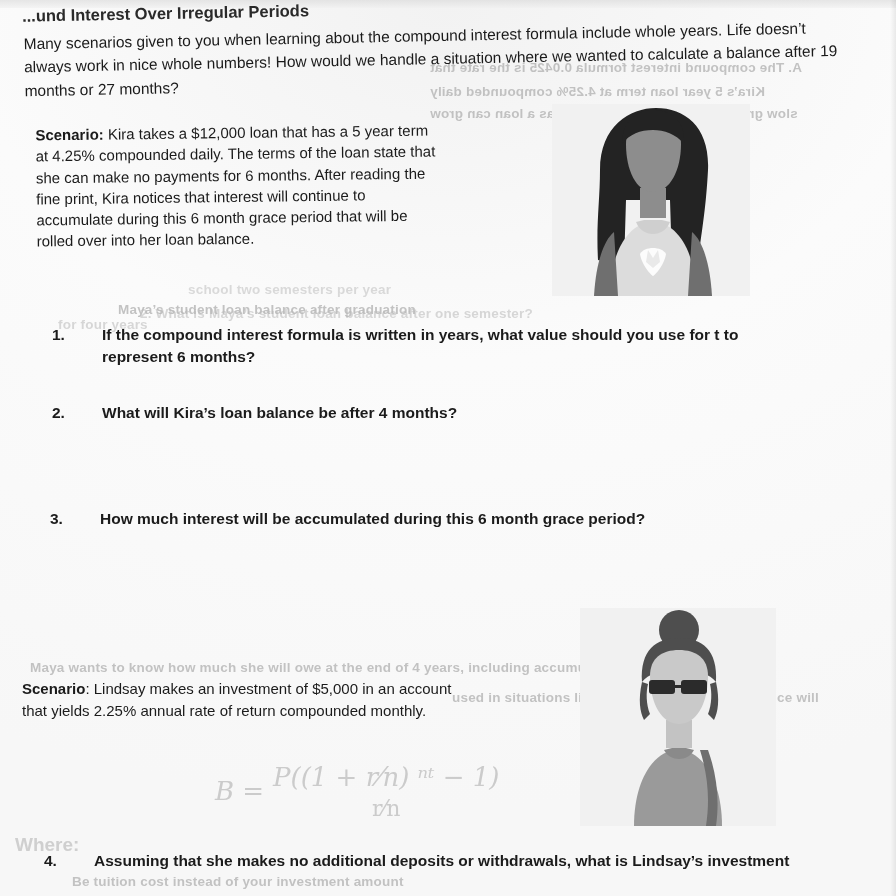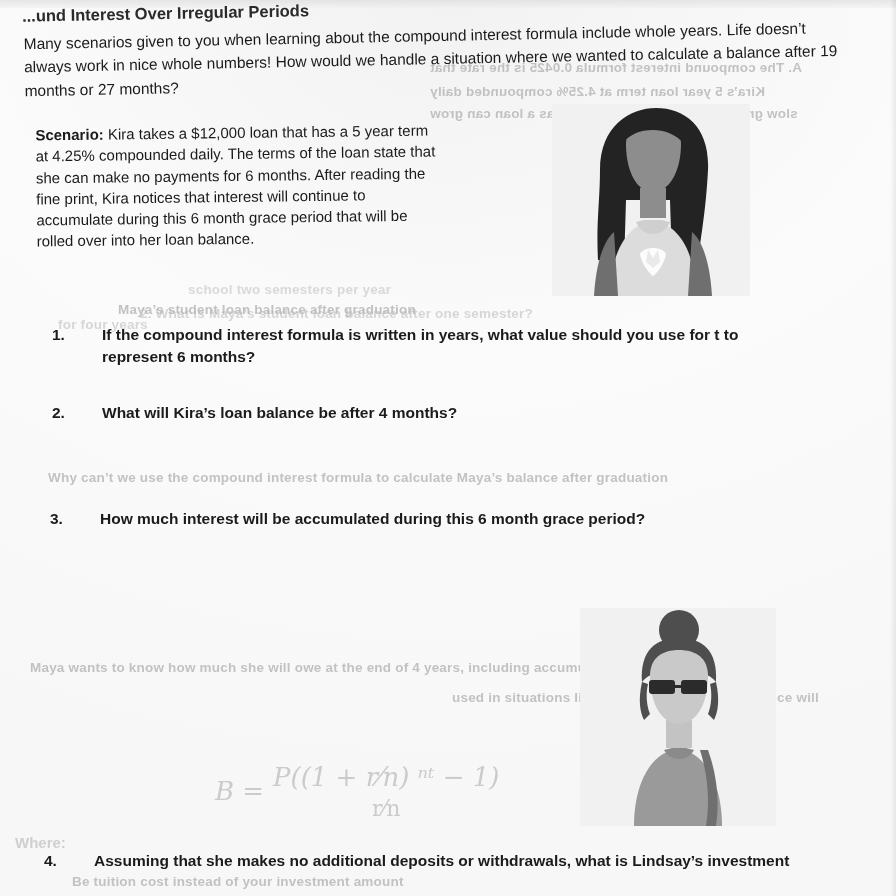--- a/index.html
+++ b/index.html
@@ -132,21 +132,21 @@
     border-top: 2px solid #cccccc;
     width: 176px;
     margin: 3px auto 2px;
   }
   .formula .den { font-size: 22px; }
   .formula .where {
     position: absolute;
     left: -250px;
     top: 72px;
     font-family: "Liberation Sans", sans-serif;
-    font-size: 15px;
+    font-size: 19px;
     font-weight: 700;
     color: #cfcfcf;
   }
 
   
   .illus {
     position: absolute;
     background: #f1f1f1;
   }
   #illus-kira {
@@ -172,21 +172,20 @@
   }
 </style>
 </head>
 <body>
 
 <div class="page">
 
   <div class="top-crop"></div>
 
   <div class="bleed" style="left:118px; top:302px;">Maya’s student loan balance after graduation</div>
-  <div class="bleed" style="left:48px;  top:470px;">Why can’t we use the compound interest formula to calculate Maya’s balance after graduation</div>
   <div class="bleed" style="left:30px;  top:660px;">Maya wants to know how much she will owe at the end of 4 years, including accumulated interest.  This</div>
   <div class="bleed" style="left:452px; top:690px;">used in situations like this where your loan balance will</div>
   <div class="bleed" style="left:72px;  top:874px;">Be tuition cost instead of your investment amount</div>
   <div class="bleed" style="left:140px; top:306px; opacity:.55;">2.  What is Maya’s student loan balance after one semester?</div>
   <div class="bleed" style="left:58px;  top:286px; opacity:.55;margin-top:31px;">for four years</div>
   <div class="bleed" style="left:188px; top:282px; opacity:.5;">school two semesters per year</div>
 
   <div class="bleed mirror" style="left:430px; top:84px;">Kira’s 5 year loan term at 4.25% compounded daily</div>
   <div class="bleed mirror" style="left:430px; top:106px;">slow growth of an investment, whereas a loan can grow</div>
   <div class="bleed mirror" style="left:430px; top:60px;">A. The compound interest formula 0.0425 is the rate that</div>
@@ -219,20 +218,23 @@
   <div class="formula">
     <span class="eq">B =</span>
     <span class="frac">
       <span class="num2">P((1 + r⁄n)  ⁿᵗ  − 1)</span>
       <span class="bar"></span>
       <span class="den">r⁄n</span>
     </span>
     <span class="where">Where:</span>
   </div>
 
+  <div class="scenario2">
+    <span class="lbl">Scenario</span><span>: Lindsay makes an investment of $5,000 in an account that yields 2.25% annual rate of return compounded monthly.</span>
+  </div>
 
   <div class="q" id="q4">
     <span class="num">4.</span>
     <span class="txt">Assuming that she makes no additional deposits or withdrawals, what is Lindsay’s investment</span>
   </div>
 
   <div class="illus" id="illus-kira">
     <svg viewBox="0 0 198 192" xmlns="http://www.w3.org/2000/svg">
       <rect x="0" y="0" width="198" height="192" fill="#f1f1f1"></rect>
 

